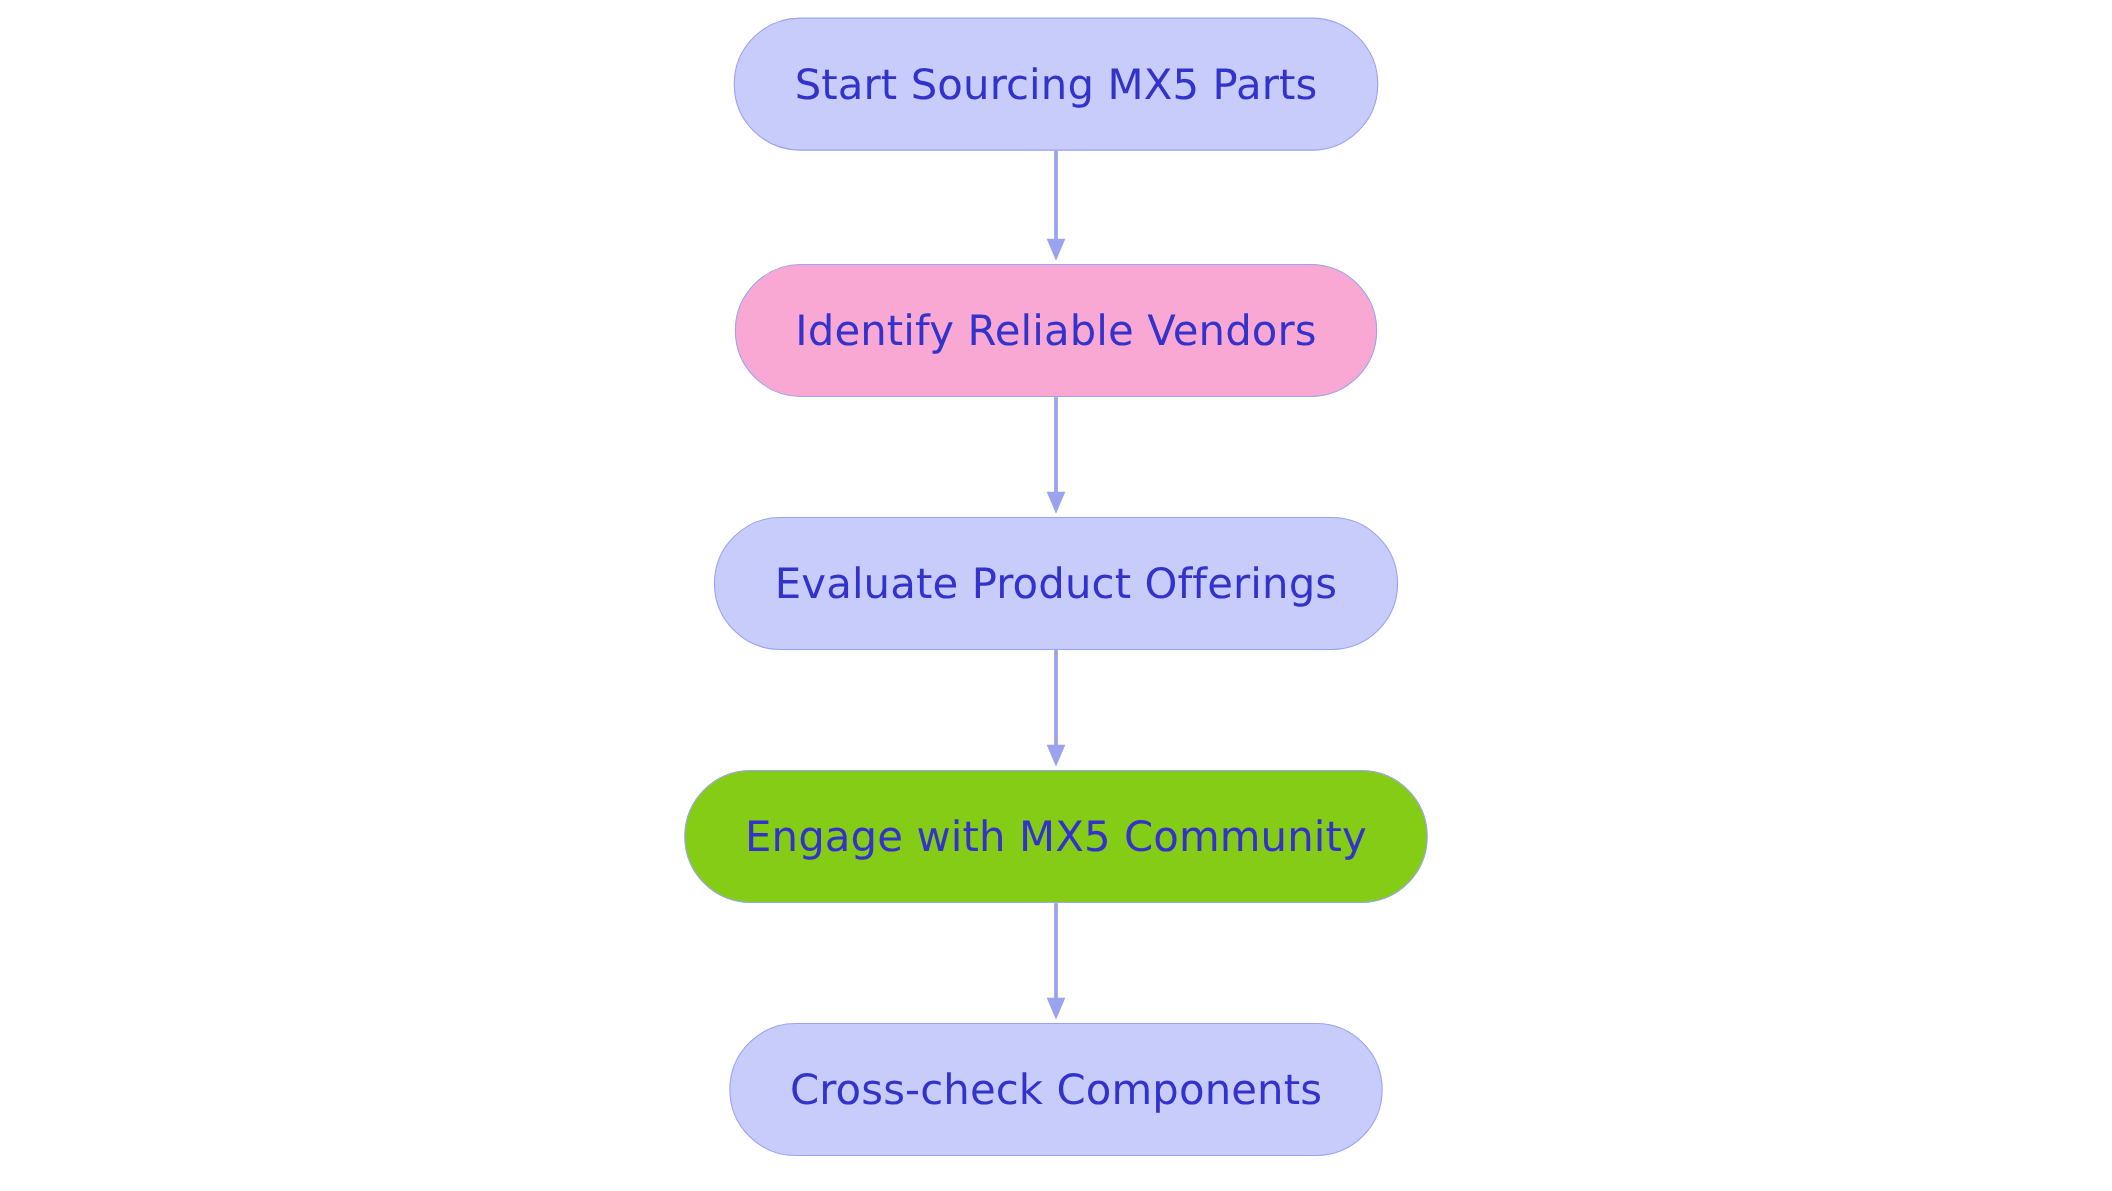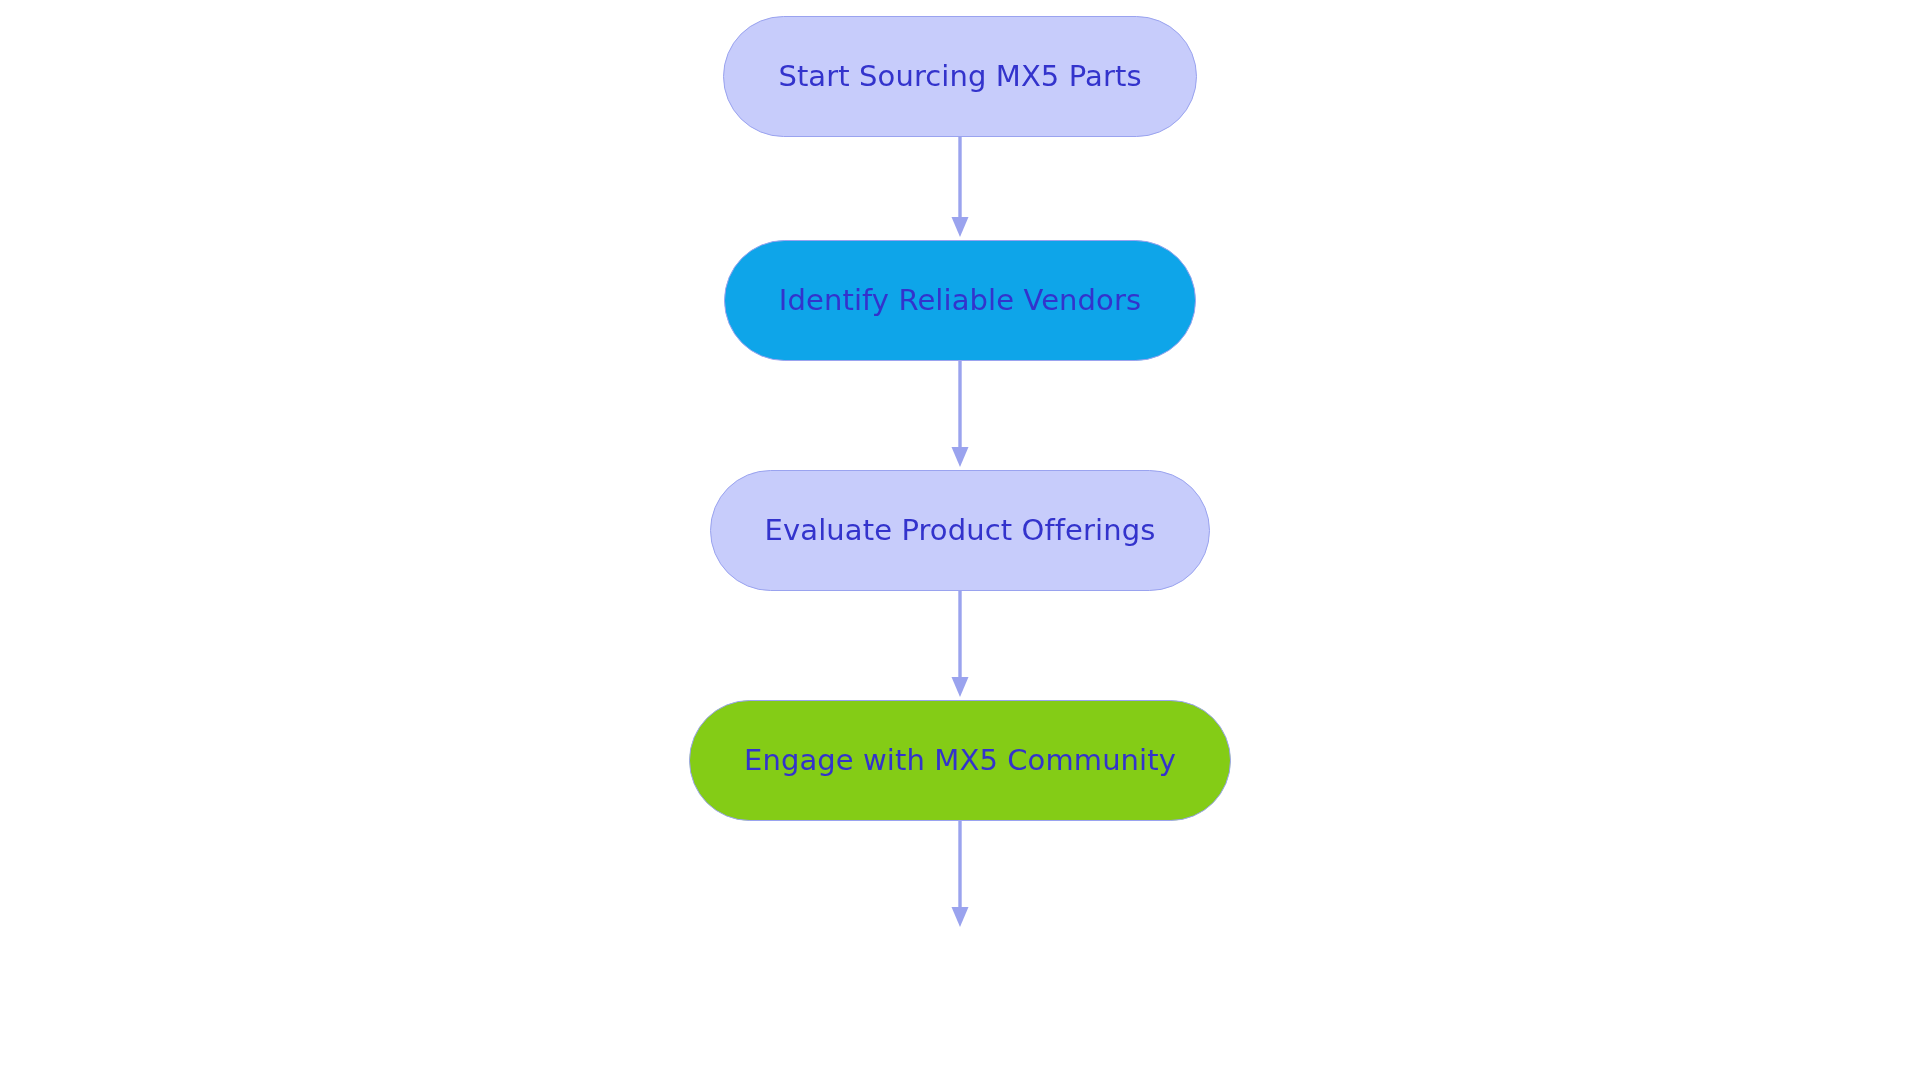--- a/index.html
+++ b/index.html
@@ -42,21 +42,21 @@
     border: 1.6px solid #9aa3ef;
     display: flex;
     align-items: center;
     justify-content: center;
     padding: 0 54px;
     flex: none;
   }
 
   .flow-node-label {
     color: #3333cc;
-    font-size: 29px;
+    font-size: 38px;
     font-weight: 400;
     line-height: 1;
     letter-spacing: 0.1px;
     white-space: nowrap;
     user-select: none;
   }
 
   
   .flow-connector {
     position: relative;
@@ -90,21 +90,21 @@
       <span class="flow-node-label" style="color: rgb(51, 51, 204);">Start Sourcing MX5 Parts</span>
     </div>
 
     <div class="flow-connector" style="height:103px;">
       <svg viewBox="0 0 26 103" preserveAspectRatio="none">
         <line x1="13" y1="0" x2="13" y2="82" stroke="#9aa3ee" stroke-width="3.4"></line>
         <polygon points="4.5,80 21.5,80 13,100" fill="#9aa3ee"></polygon>
       </svg>
     </div>
 
-    <div class="flow-node" style="background: #0ea5e9; border-color: rgb(154, 163, 239);">
+    <div class="flow-node" style="background: #f9a8d4; border-color: rgb(154, 163, 239);">
       <span class="flow-node-label" style="color: rgb(51, 51, 204);">Identify Reliable Vendors</span>
     </div>
 
     <div class="flow-connector" style="height:109px;">
       <svg viewBox="0 0 26 109" preserveAspectRatio="none">
         <line x1="13" y1="0" x2="13" y2="88" stroke="#9aa3ee" stroke-width="3.4"></line>
         <polygon points="4.5,86 21.5,86 13,106" fill="#9aa3ee"></polygon>
       </svg>
     </div>
 
@@ -123,15 +123,18 @@
       <span class="flow-node-label" style="color: rgb(51, 51, 204);">Engage with MX5 Community</span>
     </div>
 
     <div class="flow-connector" style="height:109px;">
       <svg viewBox="0 0 26 109" preserveAspectRatio="none">
         <line x1="13" y1="0" x2="13" y2="88" stroke="#9aa3ee" stroke-width="3.4"></line>
         <polygon points="4.5,86 21.5,86 13,106" fill="#9aa3ee"></polygon>
       </svg>
     </div>
 
+    <div class="flow-node" style="background: rgb(199, 204, 251); border-color: rgb(154, 163, 239);">
+      <span class="flow-node-label" style="color: rgb(51, 51, 204);">Cross-check Components</span>
+    </div>
 
   </div>
 </div>
 
 </body></html>

